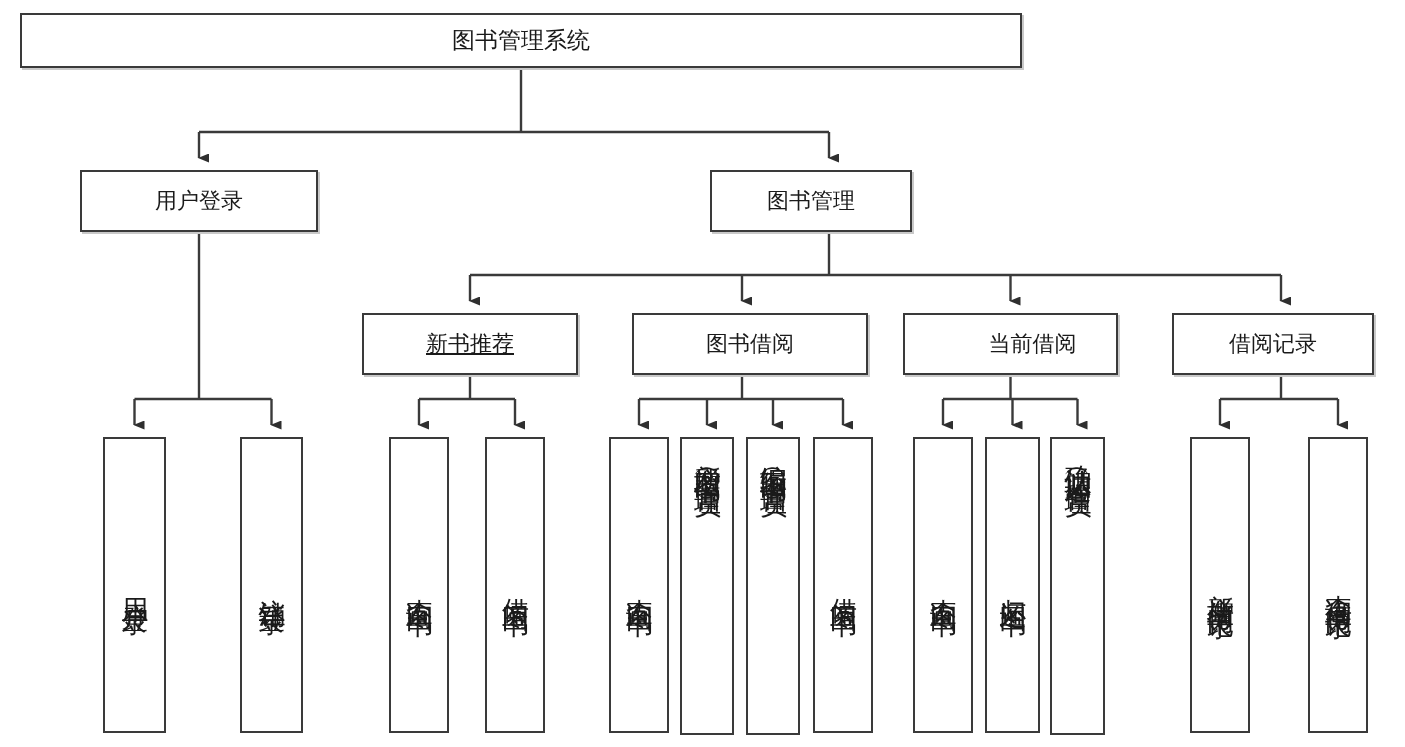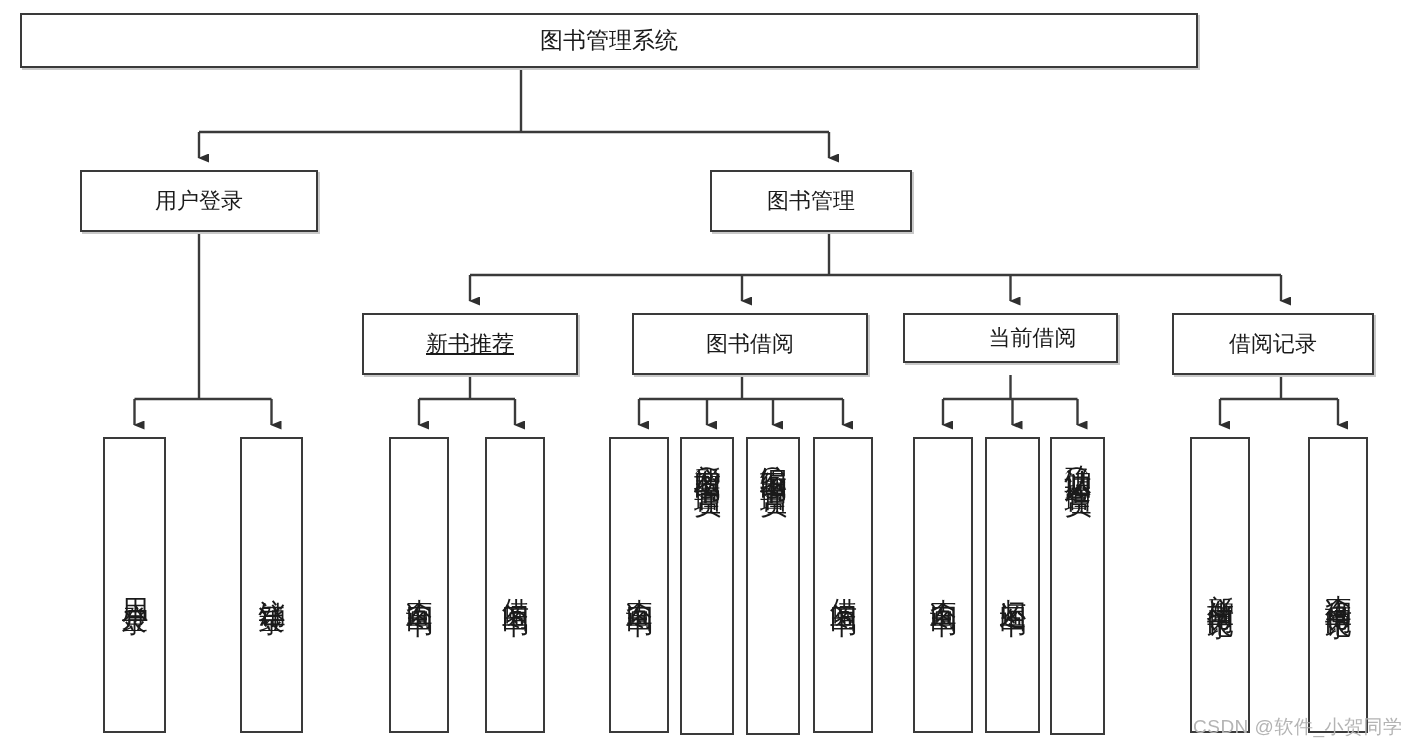--- a/index.html
+++ b/index.html
@@ -115,36 +115,36 @@
         <path d="M 1012.5 399 L 1012.5 425" marker-end="url(#arrowhead)"></path>
         <path d="M 1077.5 399 L 1077.5 425" marker-end="url(#arrowhead)"></path>
         <path d="M 1281 375 L 1281 399"></path>
         <path d="M 1220 399 L 1338 399"></path>
         <path d="M 1220 399 L 1220 425" marker-end="url(#arrowhead)"></path>
         <path d="M 1338 399 L 1338 425" marker-end="url(#arrowhead)"></path>
       </g>
   </svg>
 
   <div id="node-layer">
-      <div class="node horiz root shadowed" style="left: 20px; top: 13px; width: 1178px; height: 55px;">
+      <div class="node horiz root shadowed" style="left: 20px; top: 13px; width: 1002px; height: 55px;">
         <span class="node-label">图书管理系统</span>
       </div>
       <div class="node horiz shadowed" style="left: 80px; top: 170px; width: 238px; height: 62px;">
         <span class="node-label">用户登录</span>
       </div>
       <div class="node horiz shadowed" style="left: 710px; top: 170px; width: 202px; height: 62px;">
         <span class="node-label">图书管理</span>
       </div>
       <div class="node horiz shadowed" style="left: 362px; top: 313px; width: 216px; height: 62px; text-decoration: underline;">
         <span class="node-label">新书推荐</span>
       </div>
       <div class="node horiz shadowed" style="left: 632px; top: 313px; width: 236px; height: 62px;">
         <span class="node-label">图书借阅</span>
       </div>
-      <div class="node horiz shadowed" style="left: 903px; top: 313px; width: 215px; height: 50px; padding-left: 44px;">
+      <div class="node horiz shadowed" style="left: 903px; top: 313px; width: 215px; height: 62px; padding-left: 44px;">
         <span class="node-label">当前借阅</span>
       </div>
       <div class="node horiz shadowed" style="left: 1172px; top: 313px; width: 202px; height: 62px;">
         <span class="node-label">借阅记录</span>
       </div>
       <div class="node vert mid" style="left: 103px; top: 437px; width: 63px; height: 296px;">
         <span class="node-label">用户登录</span>
       </div>
       <div class="node vert mid" style="left: 240px; top: 437px; width: 63px; height: 296px;">
         <span class="node-label">注销登录</span>
@@ -177,14 +177,13 @@
         <span class="node-label">确认归还（管理员）</span>
       </div>
       <div class="node vert mid" style="left: 1190px; top: 437px; width: 60px; height: 296px;">
         <span class="node-label">新增借阅记录</span>
       </div>
       <div class="node vert mid" style="left: 1308px; top: 437px; width: 60px; height: 296px;">
         <span class="node-label">查询借阅记录</span>
       </div>
     </div>
 
-  <div id="watermark">CSDN @软件_小贺同学</div>
 </div>
 
 </body></html>

